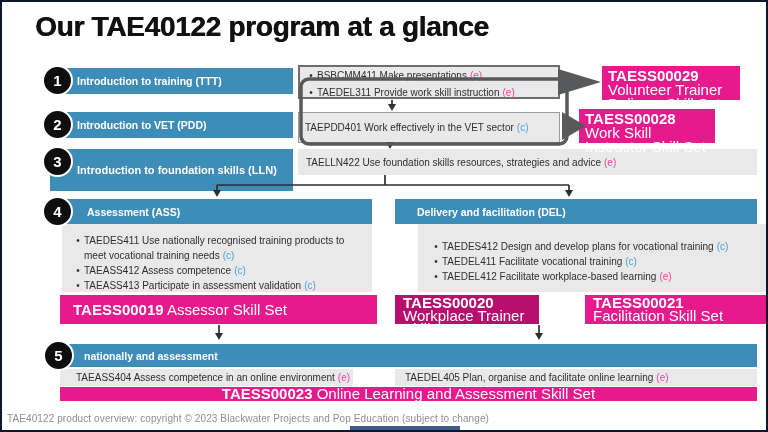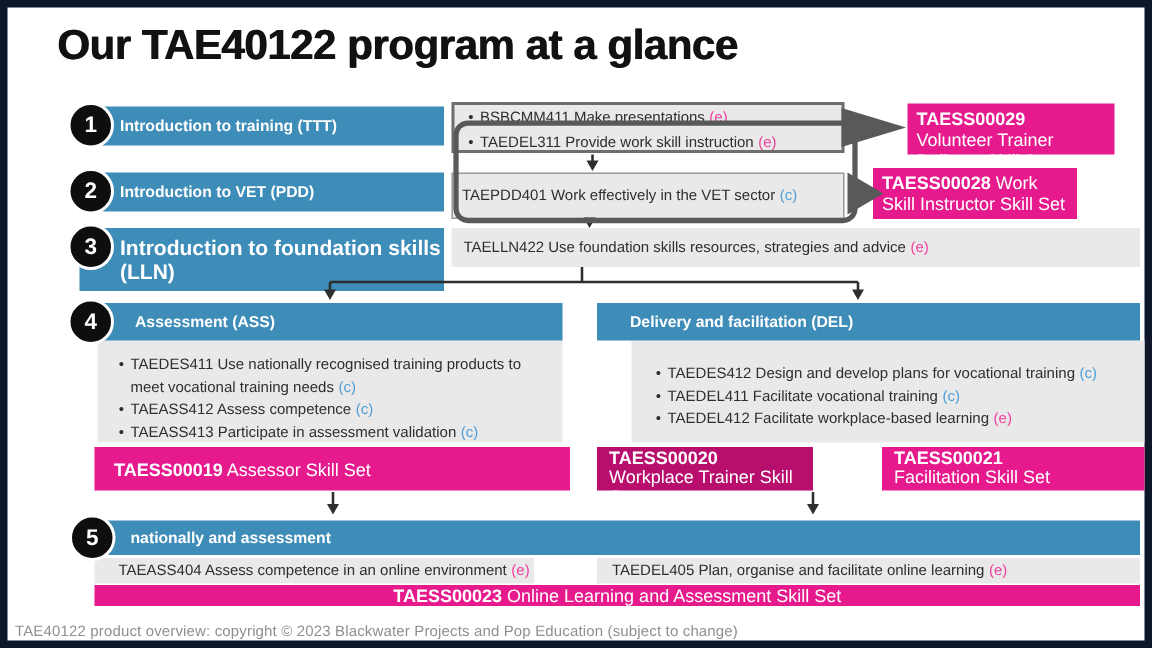--- a/index.html
+++ b/index.html
@@ -1,38 +1,38 @@
 <!DOCTYPE html>
 <html><head>
 <meta charset="utf-8">
 <style>
   html,body{margin:0;padding:0;background:#fff;}
   .slide{
     position:relative;width:768px;height:432px;background:#ffffff;
-    border:5px solid #0f172a;box-sizing:border-box;overflow:hidden;
+    border:2px solid #0f172a;box-sizing:border-box;overflow:hidden;
     font-family:"Liberation Sans", sans-serif;
   }
   .abs{position:absolute;box-sizing:border-box;}
   .title{
     left:33px;top:9px;font-size:28px;font-weight:900;color:#111;
     text-shadow:0.6px 0 #111;letter-spacing:-0.3px;z-index:2;
   }
   .stage-bar{
     background:#3E8CB8;color:#fff;font-weight:bold;font-size:10.5px;
     display:flex;align-items:center;z-index:3;
   }
   .circle{
     width:31px;height:31px;border-radius:50%;background:#0e0e0e;border:2px solid #fff;
     color:#fff;font-weight:bold;font-size:15px;display:flex;align-items:center;
     justify-content:center;z-index:8;
   }
   .gbox{background:#E9E9E9;color:#2e2e2e;font-size:10px;z-index:2;}
   .bordered{border:2px solid #6e6e6e;}
   .thin-border{border:1px solid #9a9a9a;}
-  .pbox{background:#E61A8D;color:#fff;font-size:12px;z-index:3;}
+  .pbox{background:#E61A8D;color:#fff;font-size:15px;z-index:3;}
   .pbox.dark{background:#B80F6E;}
   .pbox b{font-weight:bold;}
   .pbox .blk{display:block;}
   .vcenter{display:flex;align-items:center;}
   .center{justify-content:center;text-align:center;}
   .unit-row{display:flex;align-items:flex-start;line-height:15px;}
   .unit-row .blt{flex:0 0 12px;text-align:center;}
   .unit-row .blt::before{content:"\2022";}
   .tag-e{color:#F0409F;margin-left:3px;}
   .tag-c{color:#4FA0D8;margin-left:3px;}
@@ -81,21 +81,21 @@
     <span>TAEPDD401 Work effectively in the VET sector</span>
       <span class="tag-c">(c)</span>
   </div>
   <div class="abs pbox" style="left:577px;top:107px;width:136px;height:34px;padding:3px 6px;line-height:14px;">
     <b>TAESS00028</b> <span>Work Skill Instructor Skill Set</span>
   </div>
 
   <div class="abs circle" style="left:40px;top:144px;">
     <span>3</span>
   </div>
-  <div class="abs stage-bar" style="left:48px;top:147px;width:243px;height:42px;padding-left:27px;font-size:14px;">
+  <div class="abs stage-bar" style="left:48px;top:147px;width:243px;height:42px;padding-left:27px;font-size:11px;">
     <span>Introduction to foundation skills (LLN)</span>
   </div>
   <div class="abs gbox vcenter" style="left:296px;top:147px;width:459px;height:26px;padding-left:8px;">
     <span>TAELLN422 Use foundation skills resources, strategies and advice</span>
       <span class="tag-e">(e)</span>
   </div>
 
   <div class="abs circle" style="left:40px;top:194px;">
     <span>4</span>
   </div>

